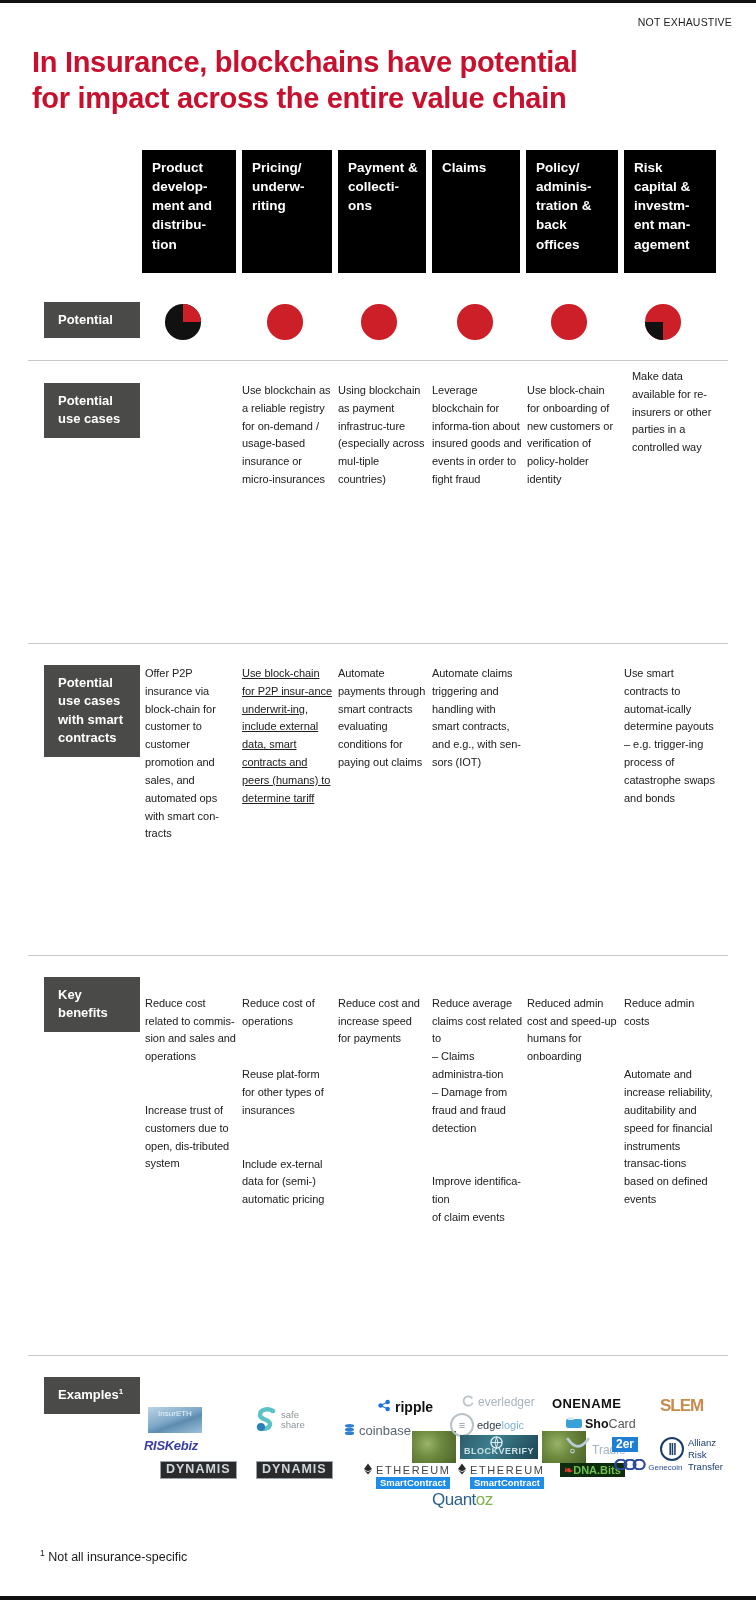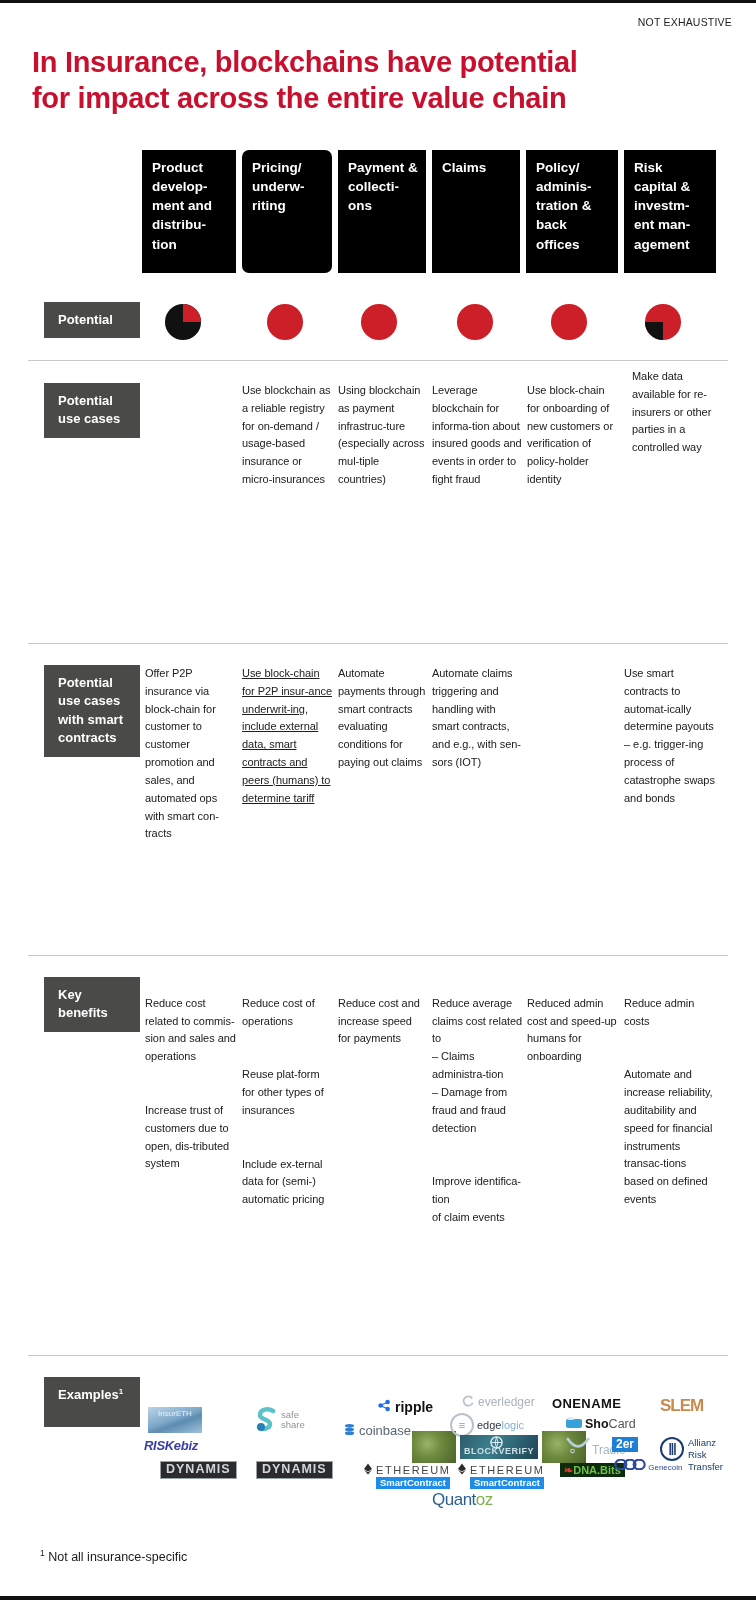--- a/index.html
+++ b/index.html
@@ -218,21 +218,21 @@
 
   <div class="title">
     <span class="line">In Insurance, blockchains have potential</span>
     <span class="line">for impact across the entire value chain</span>
   </div>
 
   <div class="grid">
 
     <div class="headers">
       <div class="hdr" style="left:142px;width:94px;">Product develop-ment and distribu-tion</div>
-      <div class="hdr" style="left:242px;width:90px;border-radius:7px;">Pricing/ underw-riting</div>
+      <div class="hdr" style="left:242px;width:90px;">Pricing/ underw-riting</div>
       <div class="hdr" style="left:338px;width:88px;">Payment &amp; collecti-ons</div>
       <div class="hdr" style="left:432px;width:88px;">Claims</div>
       <div class="hdr" style="left:526px;width:92px;">Policy/ adminis-tration &amp; back offices</div>
       <div class="hdr" style="left:624px;width:92px;">Risk capital &amp; investm-ent man-agement</div>
     </div>
 
     <div class="row" style="position:absolute; top:144px; height:72px;">
       <div class="rowlabel" style="top:8px;">Potential</div>
       <div class="balls">
         <div class="ball" style="left:164px;">
@@ -324,21 +324,21 @@
       </div>
 
       <div class="cell" style="left:624px;width:94px;top:22px;">
         <p>Reduce admin costs</p>
         <p>Automate and increase reliability, auditability and speed for financial instruments transac-tions based on defined events</p>
       </div>
     </div>
 
     <div class="row" style="position:absolute; top:1205px; height:160px;">
       <div class="rowline"></div>
-      <div class="rowlabel" style="top:22px;padding-top:9px;padding-bottom:22px;"><span>Examples</span><sup style="font-size:8px;">1</sup></div>
+      <div class="rowlabel" style="top:22px;padding-top:9px;padding-bottom:9px;"><span>Examples</span><sup style="font-size:8px;">1</sup></div>
 
       <div class="logos" style="top:0;">
 
         <div class="logo lg-insureth" style="left:148px;top:52px;">InsurETH</div>
         <div class="logo lg-riskebiz" style="left:144px;top:84px;">RISKebiz</div>
         <div class="logo lg-dynamis" style="left:160px;top:106px;">DYNAMIS</div>
 
         <div class="logo lg-safeshare" style="left:256px;top:52px;">
           <span class="s-mark">
             <svg viewBox="0 0 22 26" width="22" height="26" aria-hidden="true">

